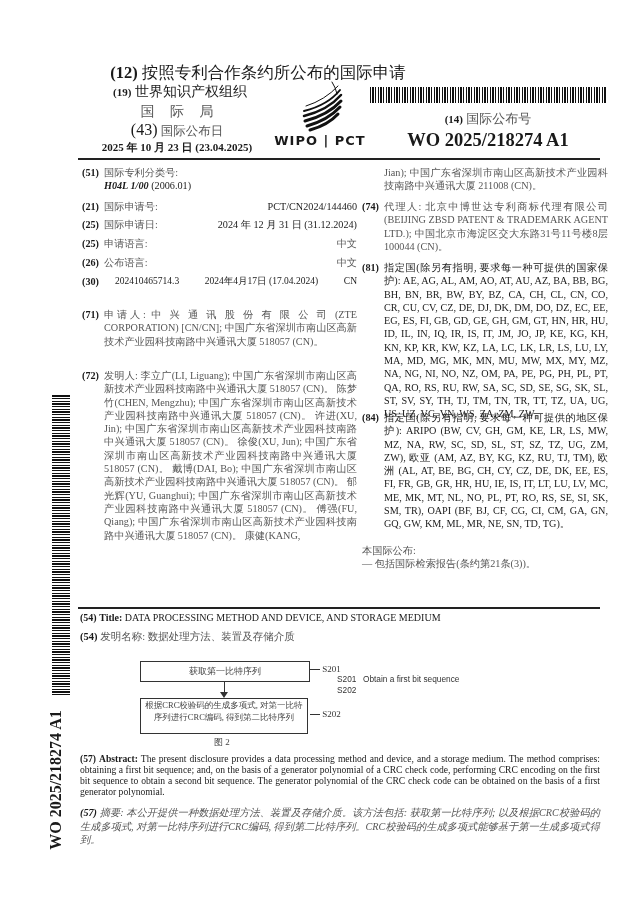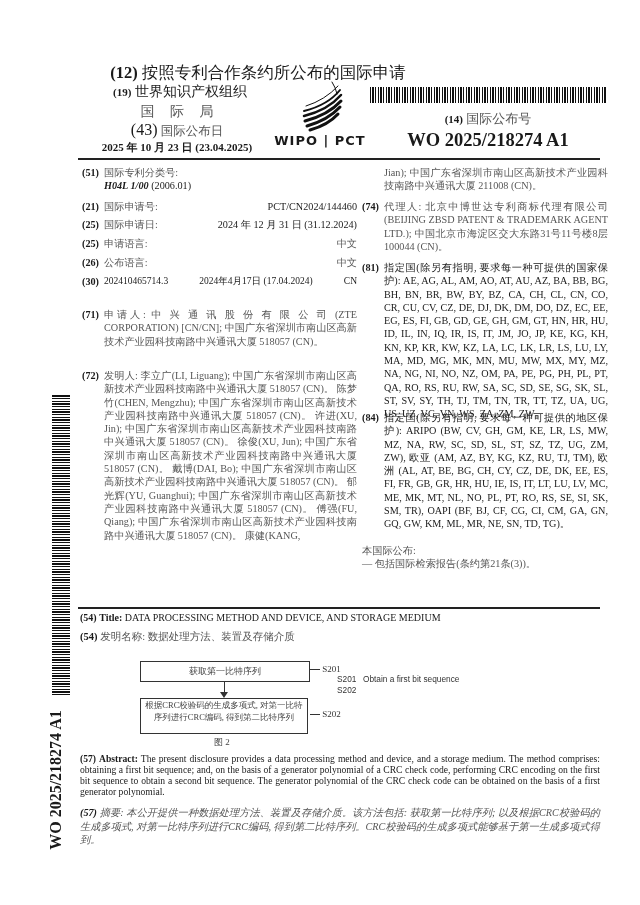--- a/index.html
+++ b/index.html
@@ -29,21 +29,21 @@
   
   #barcode-side { left:52px; top:395px; width:18px; height:300px; }
   #side-no { left:36px; top:700px; width:40px; height:160px; }
   #side-no span { position:absolute; left:50%; top:50%; transform:translate(-50%,-50%) rotate(-90deg); white-space:nowrap; font-weight:bold; font-size:16px; }
 
   
   .col { font-size:10.2px; line-height:13.3px; }
   .fld { position:absolute; }
   .fld .n { font-weight:bold; position:absolute; left:0; top:0; }
   .fld .body { margin-left:22px; }
-  .row { display:flex; justify-content:space-between; }
+  .row { display:flex; justify-content:space-between;margin-left:11px; }
   .just { text-align:justify; }
 </style>
 </head>
 <body>
 
 <div class="abs" id="hdr-title">
   <span class="num">(12)</span>
   <span>按照专利合作条约所公布的国际申请</span>
 </div>
 

